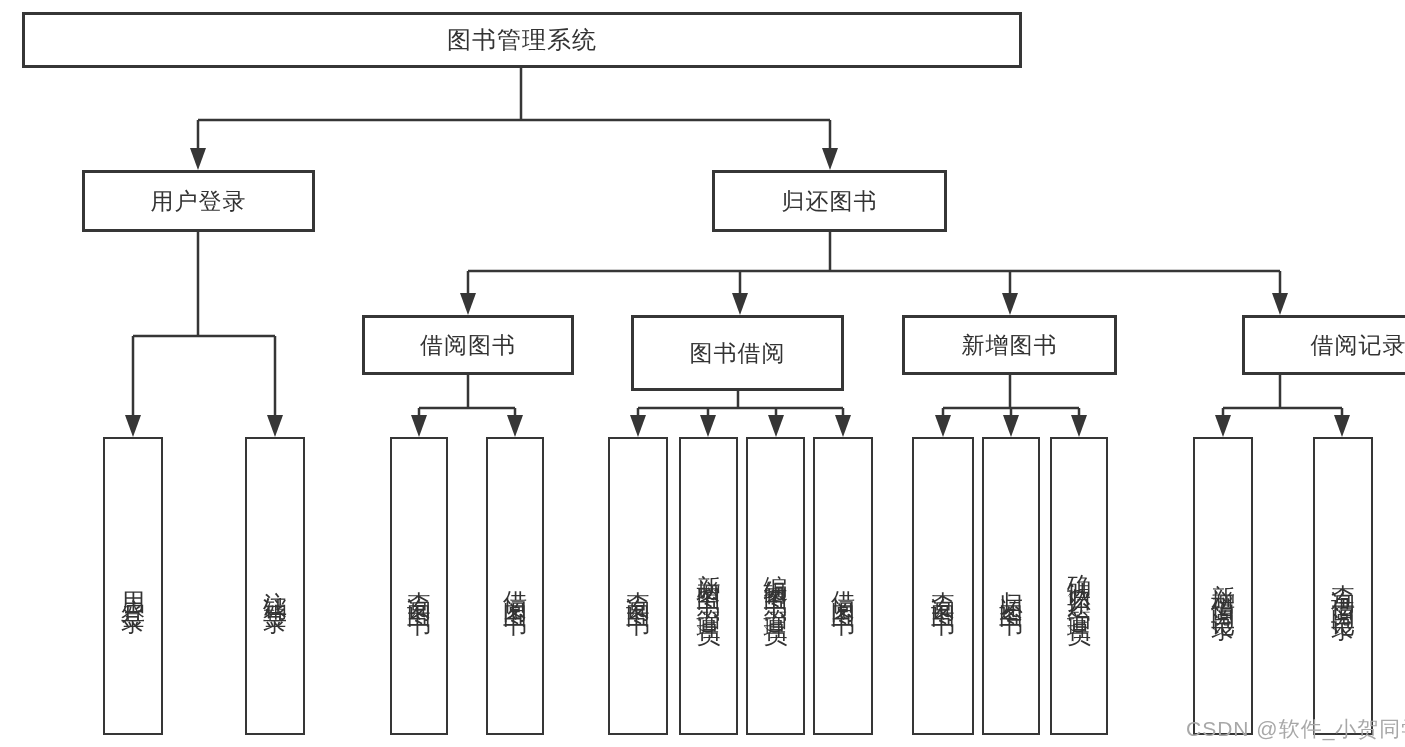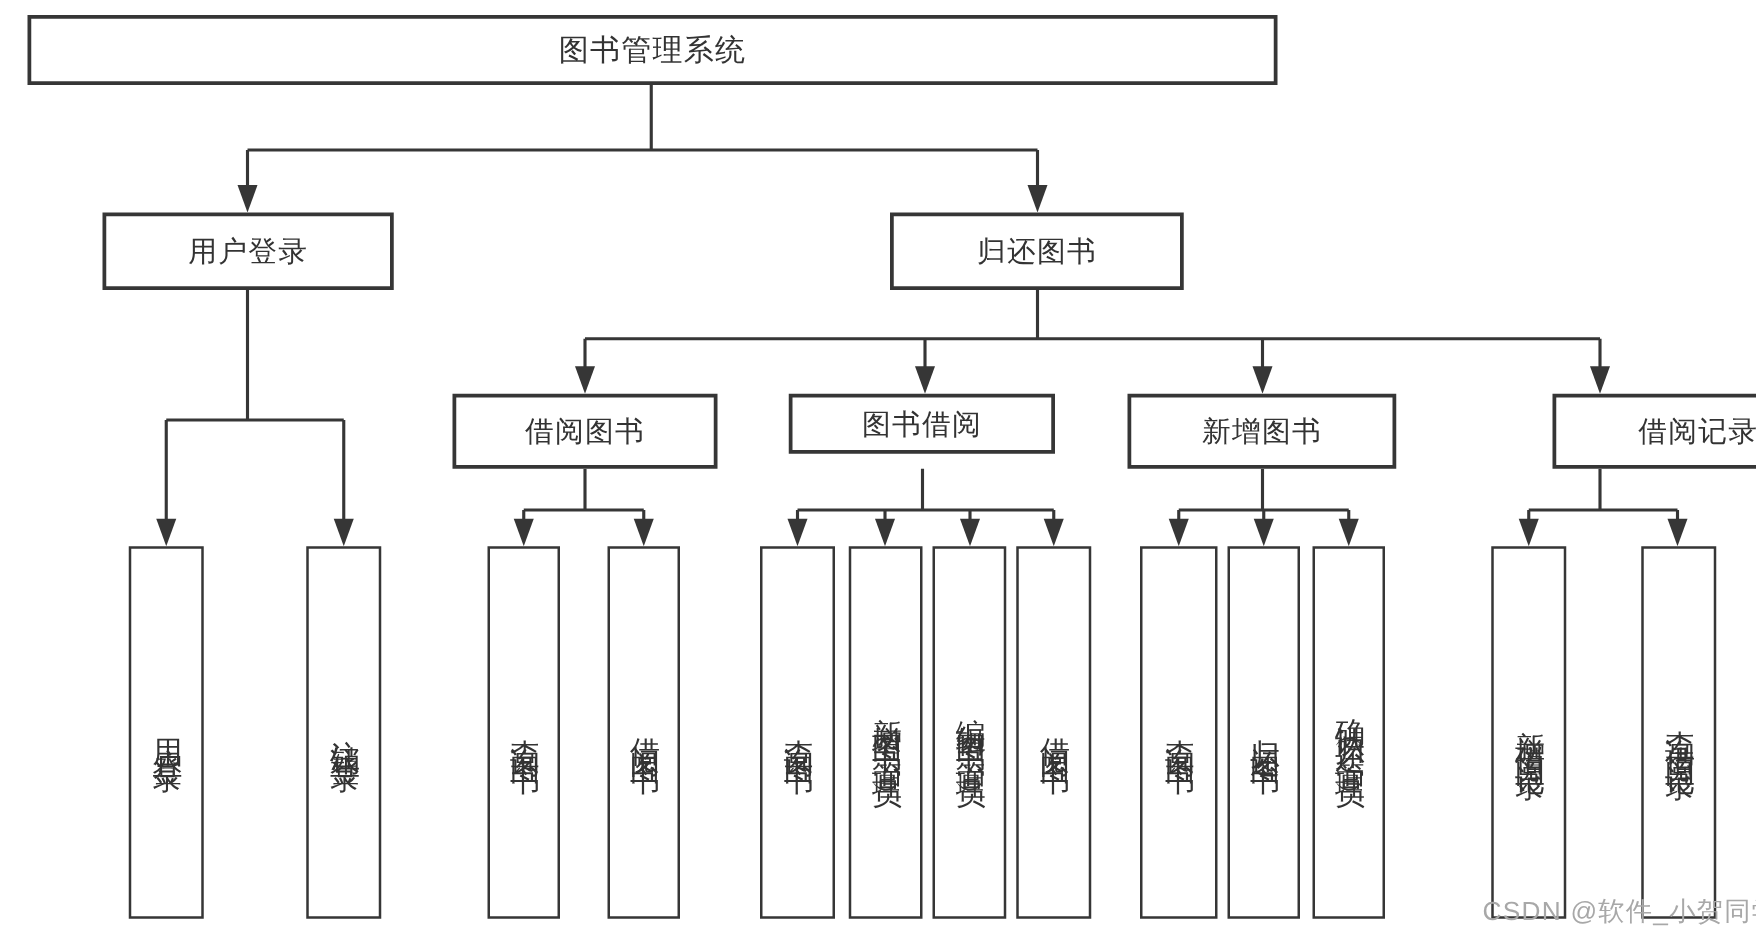--- a/index.html
+++ b/index.html
@@ -76,21 +76,21 @@
   <div class="node h-box" style="left:82px;top:170px;width:233px;height:62px;">
     <span>用户登录</span>
   </div>
   <div class="node h-box" style="left:712px;top:170px;width:235px;height:62px;">
     <span>归还图书</span>
   </div>
 
   <div class="node h-box" style="left:362px;top:315px;width:212px;height:60px;">
     <span>借阅图书</span>
   </div>
-  <div class="node h-box" style="left:631px;top:315px;width:213px;height:48px;">
+  <div class="node h-box" style="left:631px;top:315px;width:213px;height:76px;">
     <span>图书借阅</span>
   </div>
   <div class="node h-box" style="left:902px;top:315px;width:215px;height:60px;">
     <span>新增图书</span>
   </div>
   <div class="node h-box" style="left:1242px;top:315px;width:233px;height:60px;">
     <span>借阅记录</span>
   </div>
 
   <div class="node v-box" style="left:103px;width:60px;">

